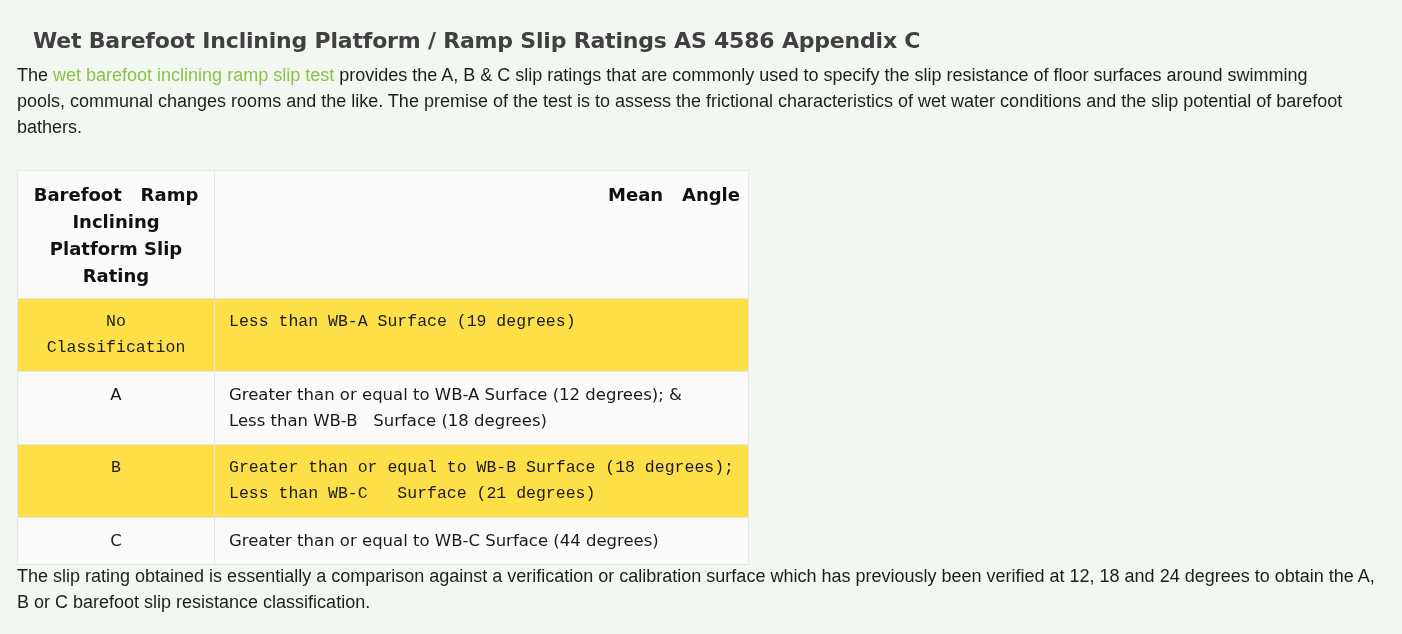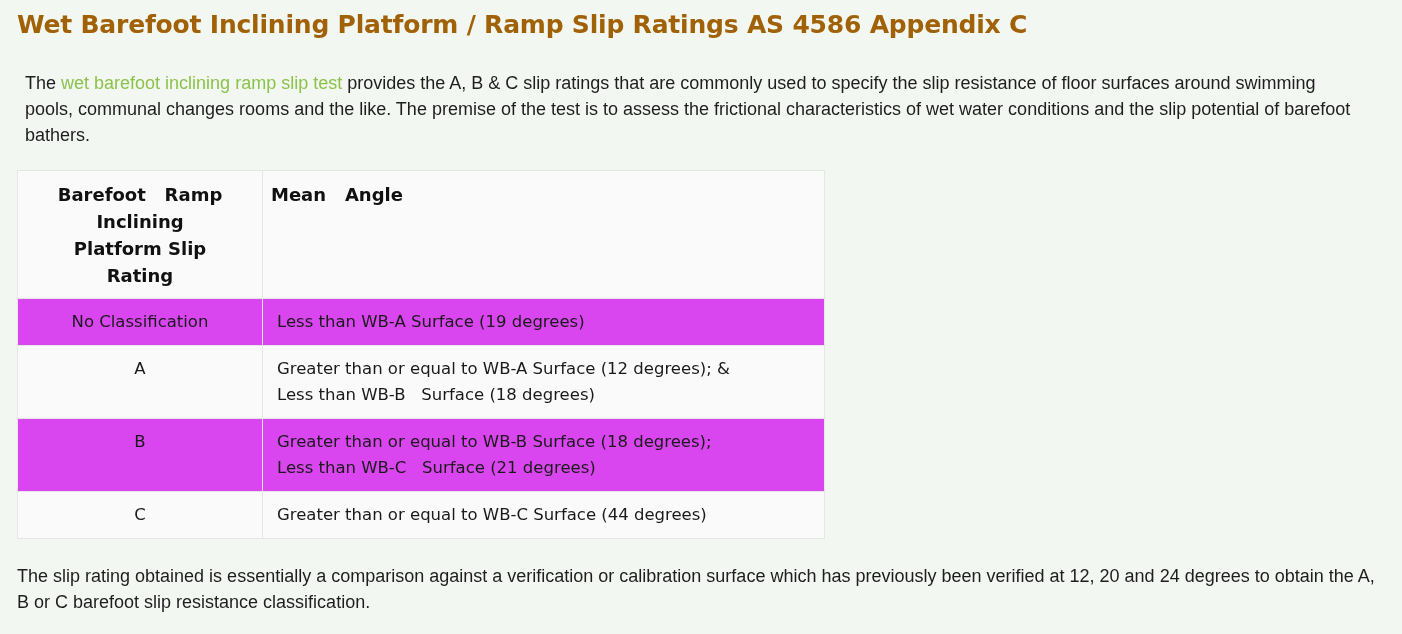--- a/index.html
+++ b/index.html
@@ -12,55 +12,55 @@
     }
     body {
       font-family: "Liberation Sans", sans-serif;
       color: #1a1a1a;
     }
     .page {
       position: relative;
       padding: 0 0 0 17px;
     }
     h1.page-title {
-      margin: 0;
+      margin: 16px;
       position: absolute;
       top: 3px;
       left: 17px;
       font-family: "DejaVu Sans", sans-serif;
       font-weight: 600;
-      font-size: 25px;
+      font-size: 22px;
       letter-spacing: -0.2px;
-      color: #a16207;
+      color: #404040;
       white-space: nowrap;
       line-height: 44px;
     }
     p.intro {
       position: absolute;
       top: 62px;
       left: 17px;
       width: 1340px;
-      margin: 8px;
+      margin: 0;
       font-family: "Liberation Sans", sans-serif;
       font-size: 18px;
       line-height: 26px;
       color: #1e1e1e;
     }
     p.intro a {
       color: #8bc34a;
       text-decoration: none;
     }
     .table-wrap {
       position: absolute;
       top: 170px;
       left: 17px;
     }
     table.ratings {
       border-collapse: collapse;
-      width: 808px;
+      width: 695px;
       font-family: "DejaVu Sans", sans-serif;
       font-size: 16.5px;
       color: #1a1a1a;
     }
     table.ratings th, table.ratings td {
       border: 1px solid #e6e6e6;
       vertical-align: top;
     }
     table.ratings th {
       background: #fafafa;
@@ -68,37 +68,37 @@
       font-size: 18px;
       line-height: 27px;
       padding: 10px 8px 9px 8px;
       color: #111;
     }
     table.ratings th.col1 {
       width: 216px;
       text-align: center;
     }
     table.ratings th.col2 {
-      text-align: left;
+      text-align: right;
       margin-top: 24px;
     }
     table.ratings td {
       line-height: 26px;
       padding: 10px 14px 10px 14px;
     }
     table.ratings td.rating {
       text-align: center;
       width: 216px;
     }
     table.ratings td.angle {
       text-align: left;
       white-space: pre-line;
     }
     table.ratings tr.odd td { background: #fafafa; }
-    table.ratings tr.even td { background: #d946ef; }
+    table.ratings tr.even td { background: #fde047; font-family: Liberation Mono, monospace; }
     p.outro {
       position: absolute;
       top: 563px;
       left: 17px;
       width: 1360px;
       margin: 0;
       font-family: "Liberation Sans", sans-serif;
       font-size: 18px;
       line-height: 26px;
       color: #1e1e1e;
@@ -140,14 +140,14 @@
 Less than WB-C   Surface (21 degrees)</td>
         </tr>
         <tr class="odd">
           <td class="rating">C</td>
           <td class="angle">Greater than or equal to WB-C Surface (44 degrees)</td>
         </tr>
       </tbody>
     </table>
   </div>
 
-  <p class="outro">The slip rating obtained is essentially a comparison against a verification or calibration surface which has previously been verified at 12, 20 and 24 degrees to obtain the A, B or C barefoot slip resistance classification.</p>
+  <p class="outro">The slip rating obtained is essentially a comparison against a verification or calibration surface which has previously been verified at 12, 18 and 24 degrees to obtain the A, B or C barefoot slip resistance classification.</p>
 </div>
 
 </body></html>

